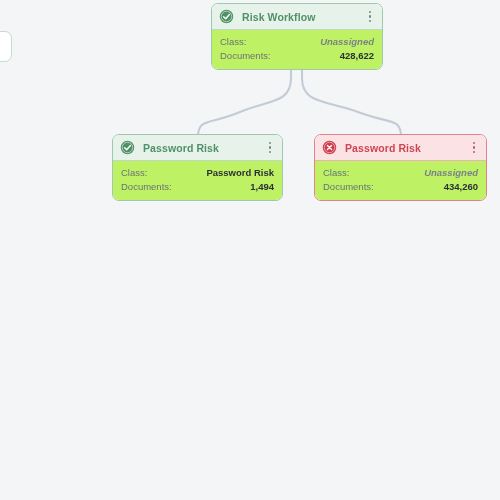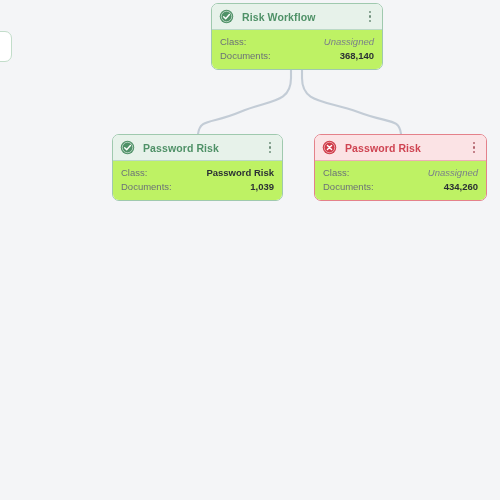--- a/index.html
+++ b/index.html
@@ -121,21 +121,21 @@
   }
   .row .v {
     font-size: 9.5px;
     color: #2b3034;
     font-weight: bold;
     white-space: nowrap;
     text-align: right;
     padding-left: 10px;
   }
   .row .v.muted {
-    font-weight: normal;
+    font-weight: bold;
     font-style: italic;
     color: #7b8189;
   }
 
   
   #node-root {
     left: 211px;
     top: 3px;
     width: 172px;
   }
@@ -191,21 +191,21 @@
         <i></i>
       </span>
     </div>
     <div class="node-body">
       <div class="row">
         <span class="k">Class:</span>
         <span class="v muted">Unassigned</span>
       </div>
       <div class="row">
         <span class="k">Documents:</span>
-        <span class="v">368,140</span>
+        <span class="v">428,622</span>
       </div>
     </div>
   </div>
 
   <div id="node-left" class="node green">
     <div class="node-header">
       <span class="status-icon">
         <svg viewBox="0 0 16 16" width="15" height="15">
           <circle cx="8" cy="8" r="7.2" fill="#4f9167"></circle>
           <circle cx="8" cy="8" r="5.6" fill="none" stroke="#ffffff" stroke-width="0.9" opacity="0.65"></circle>
@@ -219,21 +219,21 @@
         <i></i>
       </span>
     </div>
     <div class="node-body">
       <div class="row">
         <span class="k">Class:</span>
         <span class="v">Password Risk</span>
       </div>
       <div class="row">
         <span class="k">Documents:</span>
-        <span class="v">1,039</span>
+        <span class="v">1,494</span>
       </div>
     </div>
   </div>
 
   <div id="node-right" class="node red">
     <div class="node-header">
       <span class="status-icon">
         <svg viewBox="0 0 16 16" width="15" height="15">
           <circle cx="8" cy="8" r="7.2" fill="#cf3b48"></circle>
           <circle cx="8" cy="8" r="5.6" fill="none" stroke="#ffffff" stroke-width="0.9" opacity="0.6"></circle>

